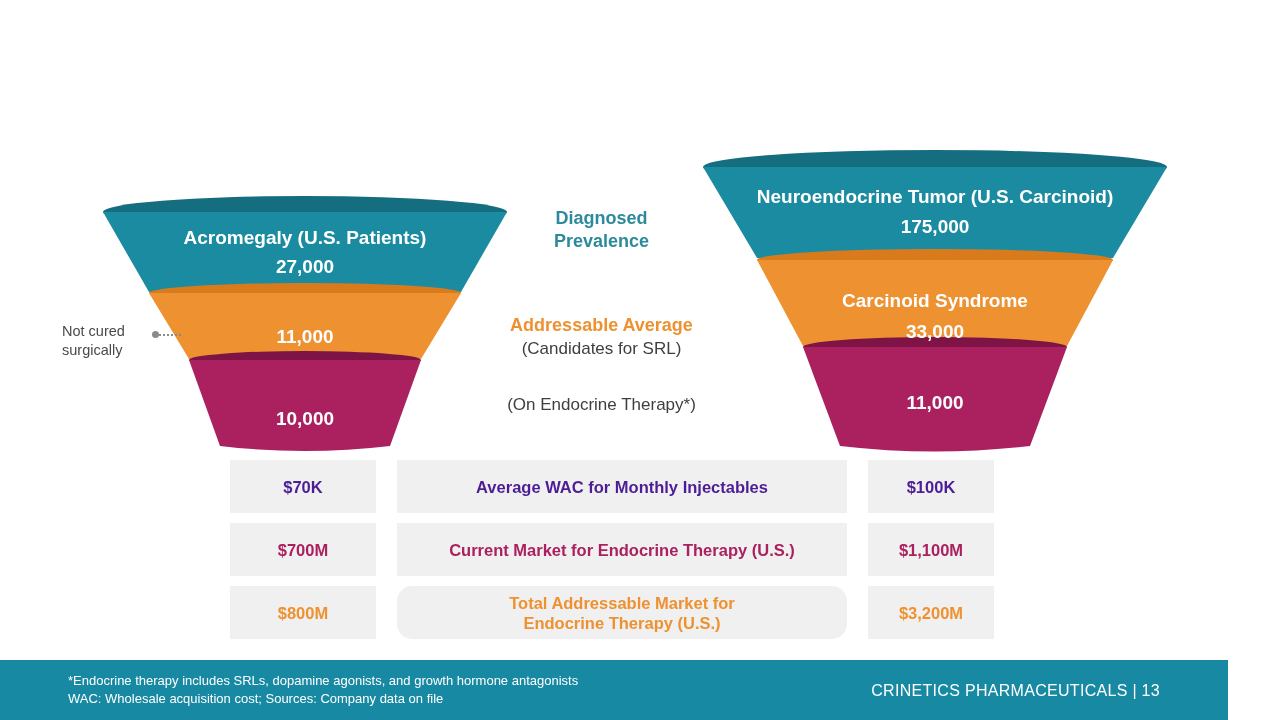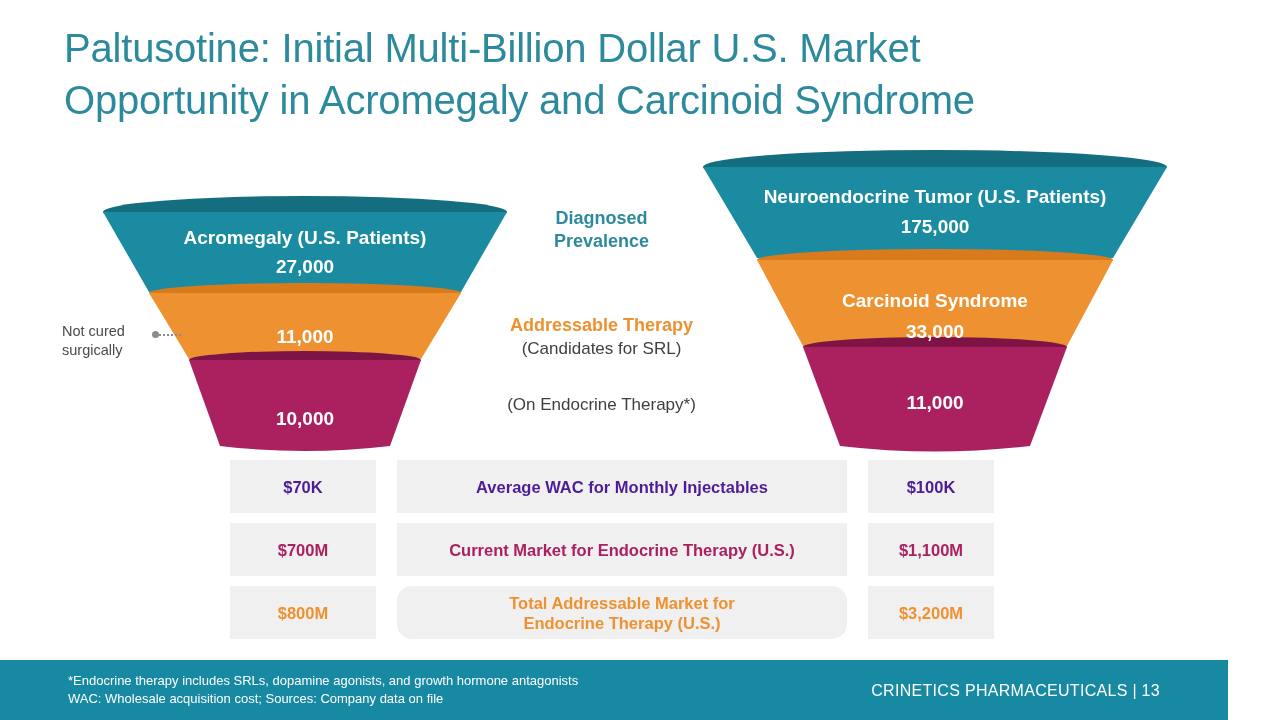--- a/index.html
+++ b/index.html
@@ -88,22 +88,20 @@
   .foot-right{
     position:absolute;right:68px;top:22px;
     font-size:16px;letter-spacing:0.3px;
   }
 </style>
 </head>
 <body>
 
 <div class="slide">
 
-  <div class="title">Paltusotine: Initial Multi-Billion Dollar U.S. Market
-Opportunity in Acromegaly and Carcinoid Syndrome</div>
 
   <div class="funnel" style="left:100px; top:196px; width:410px; height:265px;">
     <svg width="410" height="265" viewBox="0 0 410 265">
 
       <ellipse cx="205" cy="16" rx="202" ry="16" fill="#156e80"></ellipse>
       <path d="M3,16 L407,16 L361,96 Q205,110 49,96 Z" fill="#1b8ba1"></path>
 
       <ellipse cx="205" cy="97" rx="156" ry="10" fill="#d97b1d"></ellipse>
       <path d="M49,97 L361,97 L321,163 Q205,176 89,163 Z" fill="#ee9130"></path>
 
@@ -122,36 +120,36 @@
   <div class="funnel" style="left:700px; top:150px; width:470px; height:310px;">
     <svg width="470" height="310" viewBox="0 0 470 310">
       <ellipse cx="235" cy="17" rx="232" ry="17" fill="#156e80"></ellipse>
       <path d="M3,17 L467,17 L413,108 Q235,124 57,108 Z" fill="#1b8ba1"></path>
       <ellipse cx="235" cy="110" rx="178" ry="11" fill="#d97b1d"></ellipse>
       <path d="M57,110 L413,110 L367,196 Q235,210 103,196 Z" fill="#ee9130"></path>
       <ellipse cx="235" cy="197" rx="132" ry="10" fill="#7e1445"></ellipse>
       <path d="M103,197 L367,197 L330,296 Q235,307 140,296 Z" fill="#ab215f"></path>
     </svg>
 
-    <div class="seg-label seg-title" style="left:0;top:35px;width:470px;">Neuroendocrine Tumor (U.S. Patients)</div>
+    <div class="seg-label seg-title" style="left:0;top:35px;width:470px;">Neuroendocrine Tumor (U.S. Carcinoid)</div>
     <div class="seg-label seg-num" style="left:0;top:64px;width:470px;">175,000</div>
 
     <div class="seg-label seg-title" style="left:0;top:139px;width:470px;">Carcinoid Syndrome</div>
     <div class="seg-label seg-num" style="left:0;top:169px;width:470px;">33,000</div>
 
     <div class="seg-label seg-num" style="left:0;top:240px;width:470px;">11,000</div>
   </div>
 
   <div class="center-col" style="top:207px;">
     <div class="c-hdr c-teal" style="white-space:pre-line;">Diagnosed
 Prevalence</div>
   </div>
 
   <div class="center-col" style="top:314px;">
-    <div class="c-hdr c-orange">Addressable Therapy</div>
+    <div class="c-hdr c-orange">Addressable Average</div>
     <div class="c-sub">(Candidates for SRL)</div>
   </div>
 
   <div class="center-col" style="top:393px;">
     <div class="c-sub">(On Endocrine Therapy*)</div>
   </div>
 
   <div class="callout" style="left:62px;top:322px;width:90px;text-align:left;">
     <span style="white-space:pre-line;">Not cured
 surgically</span>

